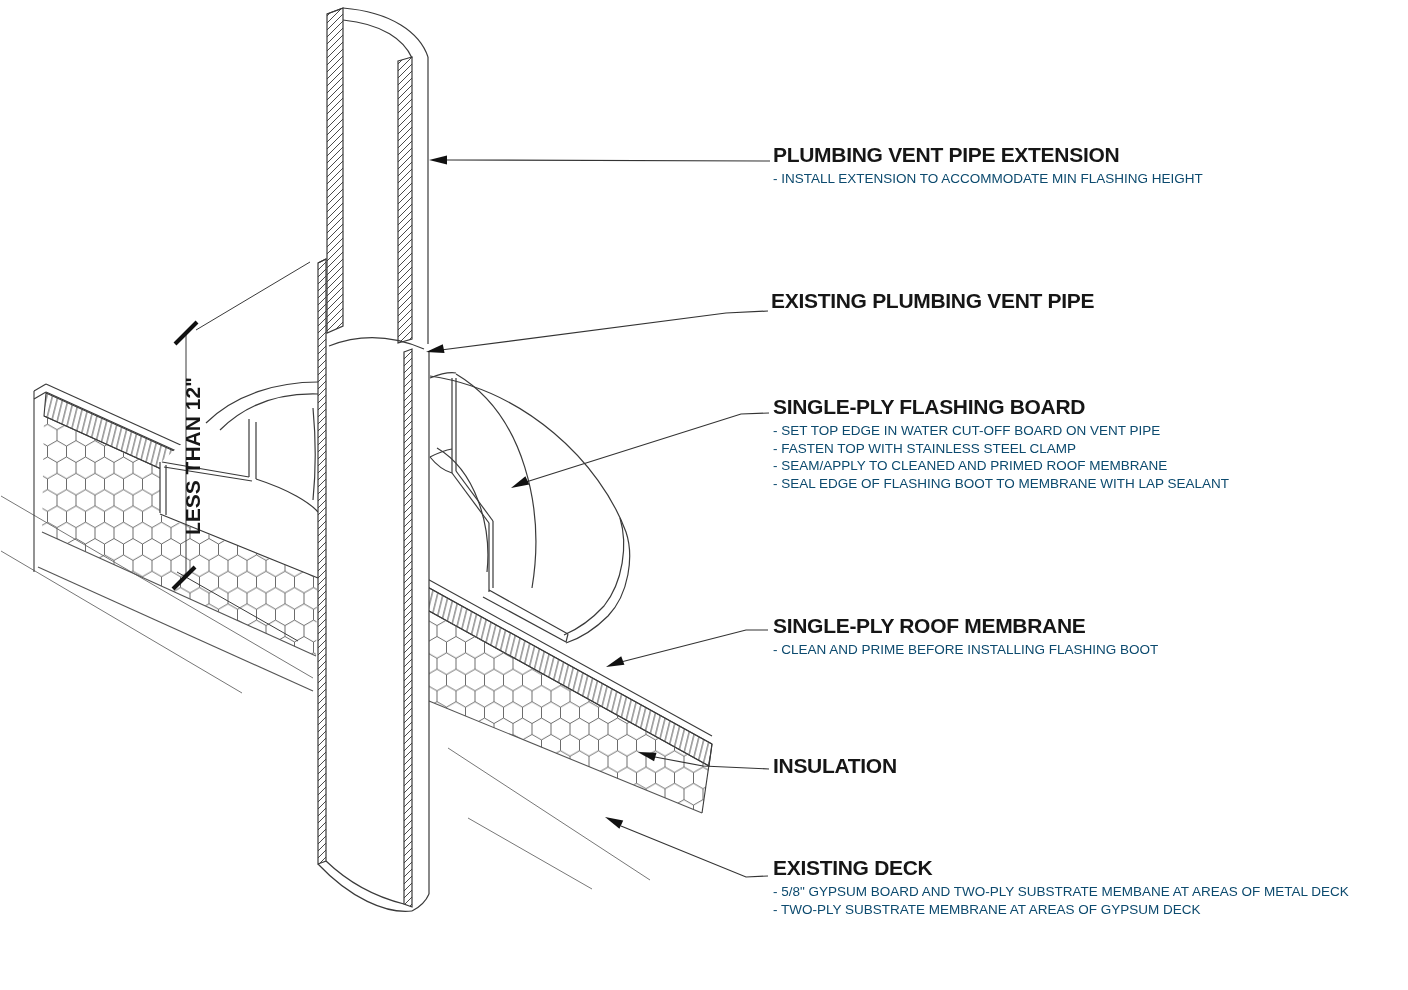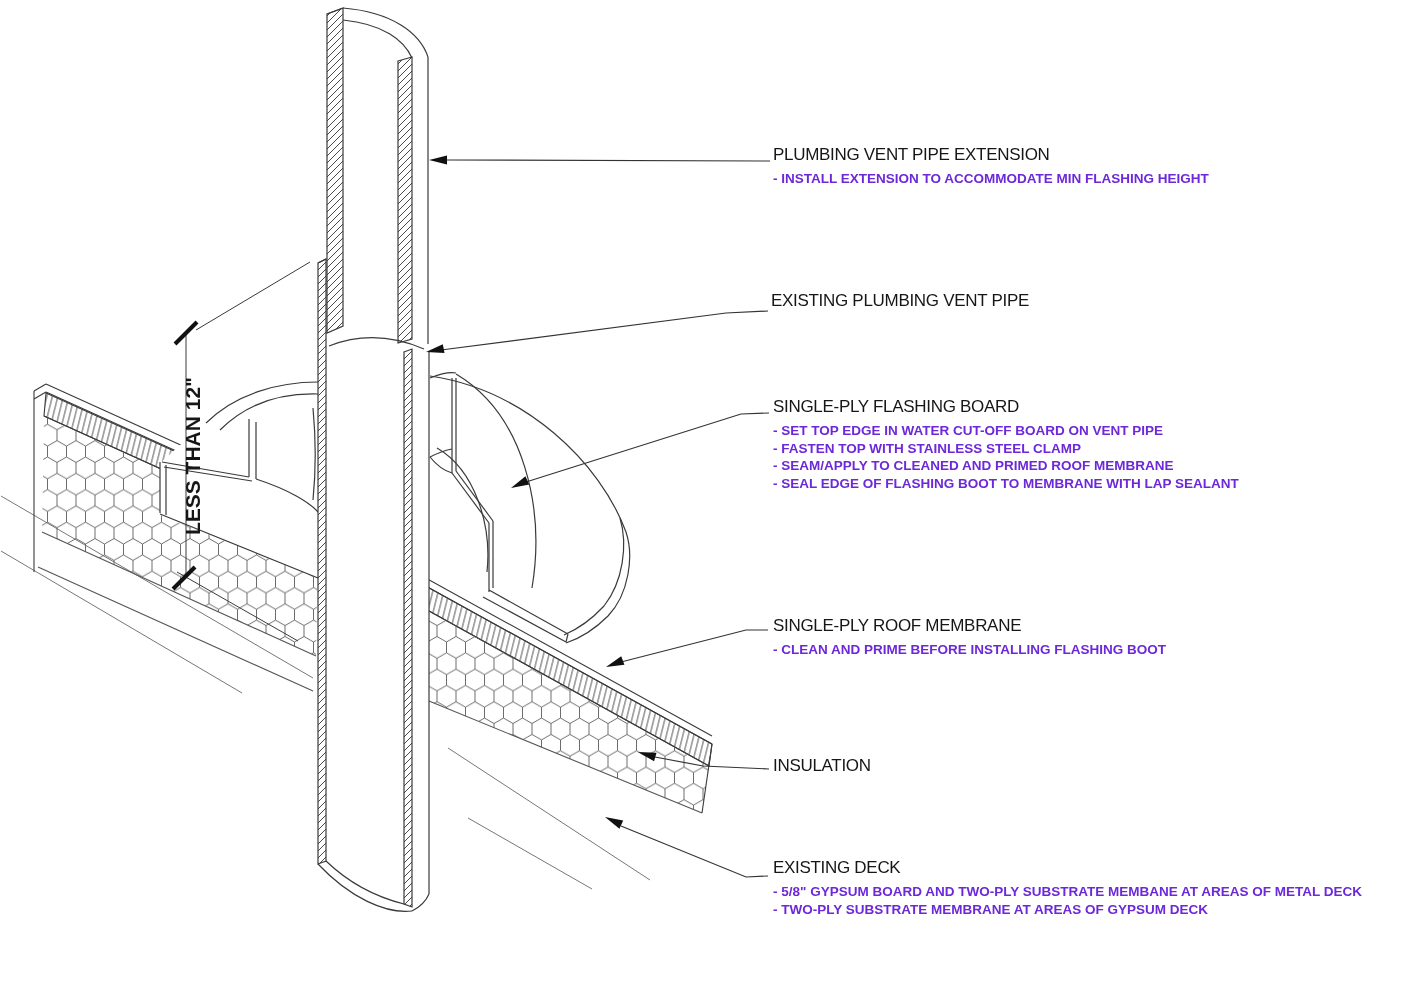--- a/index.html
+++ b/index.html
@@ -6,32 +6,32 @@
   #canvas{
     position:relative;
     width:1408px;height:990px;
     background:#ffffff;
     font-family:"Liberation Sans", sans-serif;
     overflow:hidden;
   }
   #drawing{position:absolute;left:0;top:0;}
   .callout{position:absolute;color:#111;}
   .co-title{
-    font-size:17px;
-    font-weight:400;
+    font-size:21px;
+    font-weight:700;
     letter-spacing:-0.3px;
     color:#161616;
     line-height:22px;
     white-space:nowrap;
   }
   .co-notes{margin-top:4px;}
   .co-note{
     font-size:13.5px;
-    font-weight:700;
-    color:#6d28d9;
+    font-weight:400;
+    color:#0c4a6e;
     line-height:17.5px;
     white-space:nowrap;
   }
   .dim-text{
     font-family:"Liberation Sans", sans-serif;
     font-size:21px;
     font-weight:700;
     fill:#161616;
     letter-spacing:0px;
   }

